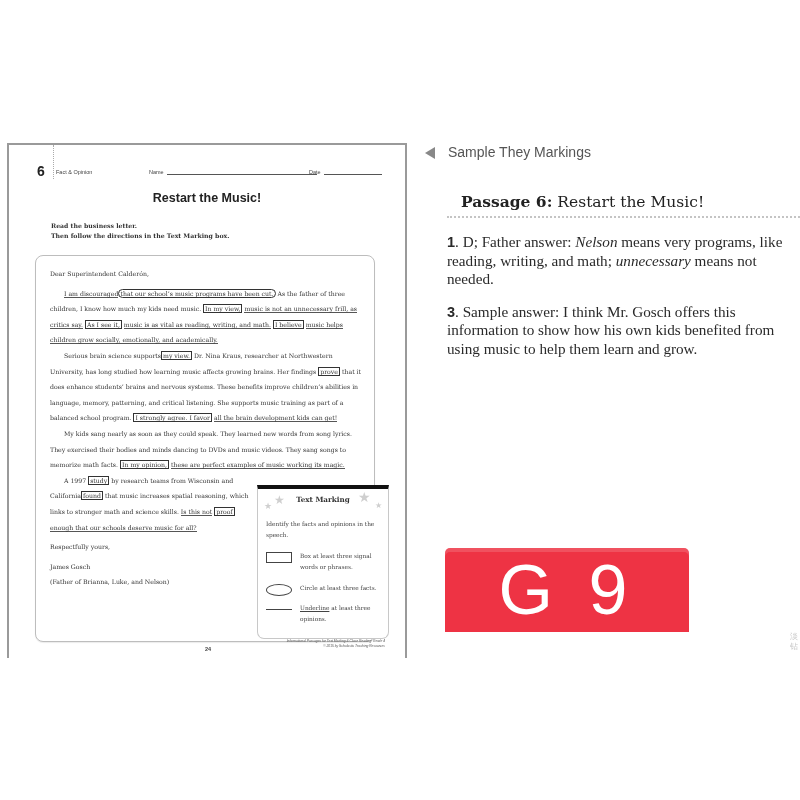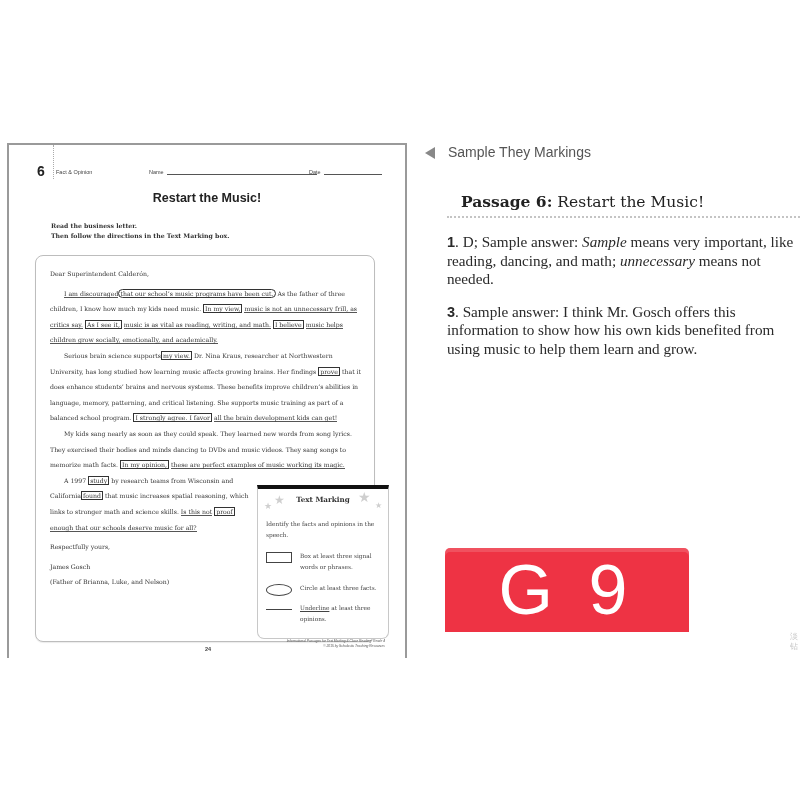--- a/index.html
+++ b/index.html
@@ -226,19 +226,19 @@
 <div class="right-page">
   <span class="tri-icon"></span>
   <div class="section-label">Sample They Markings</div>
   <div class="passage-title">
     <b>Passage 6:</b>
     <span>Restart the Music!</span>
   </div>
   <div class="passage-rule"></div>
 
   <div class="answers">
-    <p class="answer"><span class="num">1</span><span>. D; Sample answer: </span><i>Sample</i><span> means very important, like reading, dancing, and math; </span><i>unnecessary</i><span> means not needed.</span></p>
+    <p class="answer"><span class="num">1</span><span>. D; Father answer: </span><i>Nelson</i><span> means very programs, like reading, writing, and math; </span><i>unnecessary</i><span> means not needed.</span></p>
     <p class="answer"><span class="num">3</span><span>. Sample answer: I think Mr. Gosch offers this information to show how his own kids benefited from using music to help them learn and grow.</span></p>
   </div>
 </div>
 
 <div class="grade-badge">G 9</div>
 <div class="watermark">淡 钻</div>
 
 </body></html>

